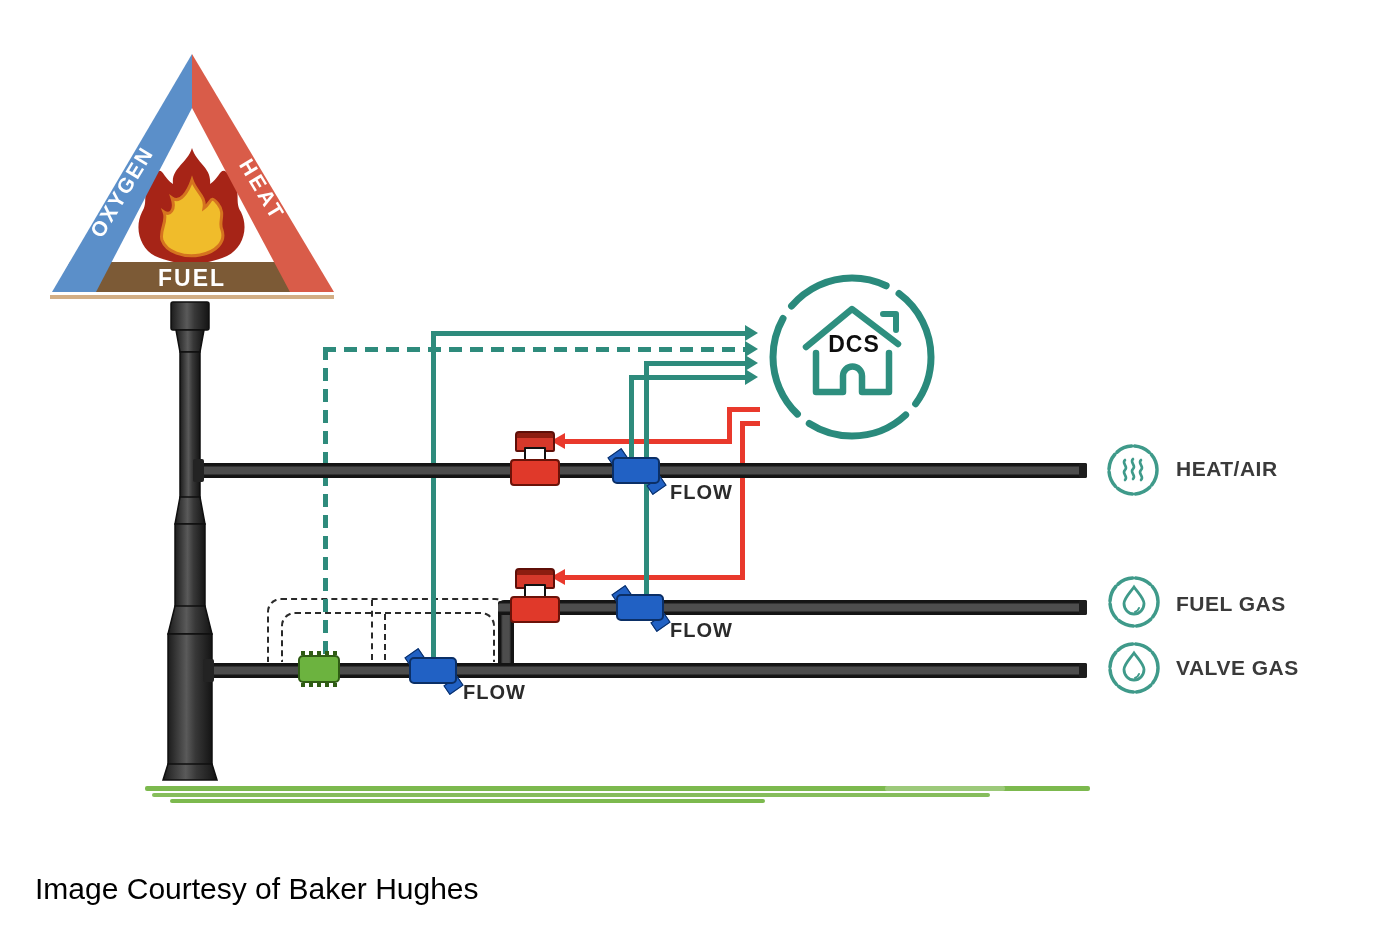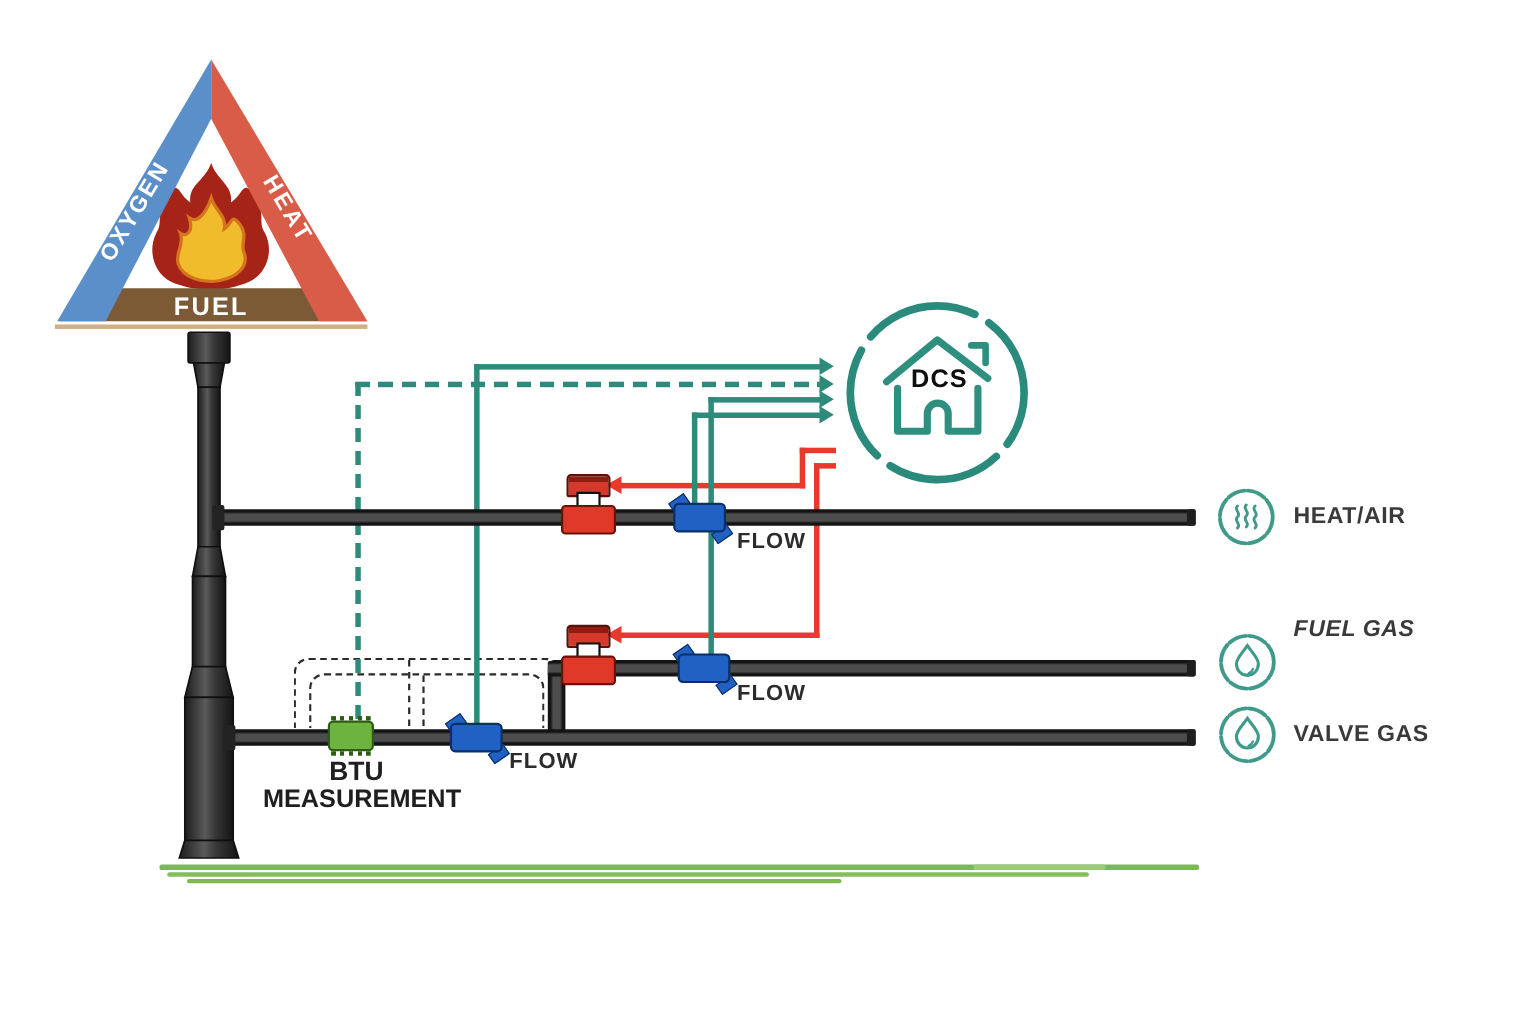--- a/index.html
+++ b/index.html
@@ -191,43 +191,40 @@
 
   <div class="btu" style="left:298px;top:651px;width:42px;height:36px;">
     <div class="teeth" style="left:3px;top:0;width:36px;"></div>
     <div class="body"></div>
     <div class="teeth" style="left:3px;top:32px;width:36px;"></div>
   </div>
 
   <div class="lbl flow" style="left:670px;top:481px;">FLOW</div>
   <div class="lbl flow" style="left:670px;top:619px;">FLOW</div>
   <div class="lbl flow" style="left:463px;top:681px;">FLOW</div>
-  <div class="lbl center" style="left:239px;top:690px;width:170px;font-size:24px;line-height:24px;">
-    <div>BTU</div>
-    <div style="font-size:23px;">MEASUREMENT</div>
-  </div>
 
   <svg class="abs" style="left:1106px;top:443px;z-index:40;" width="54" height="54" viewBox="0 0 54 54">
     <circle cx="27" cy="27" r="24" fill="none" stroke="#3f9a8a" stroke-width="3.5" stroke-dasharray="16 3" stroke-linecap="round"></circle>
     <g fill="none" stroke="#3f9a8a" stroke-width="2.6" stroke-linecap="round">
       <path d="M19,17 c-4,3.5 4,6.5 0,10 c-4,3.5 4,6.5 0,10"></path>
       <path d="M27,16 c-4,3.5 4,6.5 0,10 c-4,3.5 4,6.5 0,10"></path>
       <path d="M35,17 c-4,3.5 4,6.5 0,10 c-4,3.5 4,6.5 0,10"></path>
     </g>
   </svg>
   <div class="lbl legend" style="left:1176px;top:457px;">HEAT/AIR</div>
 
   <svg class="abs" style="left:1107px;top:575px;z-index:40;" width="54" height="54" viewBox="0 0 54 54">
     <circle cx="27" cy="27" r="24" fill="none" stroke="#3f9a8a" stroke-width="3.5" stroke-dasharray="16 3" stroke-linecap="round"></circle>
     <path d="M27,12 c5,7 10,11.5 10,16.5 a10,10.5 0 1 1 -20,0 c0,-5 5,-9.5 10,-16.5 z" fill="none" stroke="#3f9a8a" stroke-width="2.8"></path>
     <path d="M32,33 q-1,3 -4,4" fill="none" stroke="#3f9a8a" stroke-width="2" stroke-linecap="round"></path>
   </svg>
-  <div class="lbl legend" style="left:1176px;top:560px;font-style:italic;">FUEL GAS</div>
+  <div class="lbl legend" style="left:1176px;top:592px;">FUEL GAS</div>
 
   <svg class="abs" style="left:1107px;top:641px;z-index:40;" width="54" height="54" viewBox="0 0 54 54">
     <circle cx="27" cy="27" r="24" fill="none" stroke="#3f9a8a" stroke-width="3.5" stroke-dasharray="16 3" stroke-linecap="round"></circle>
     <path d="M27,12 c5,7 10,11.5 10,16.5 a10,10.5 0 1 1 -20,0 c0,-5 5,-9.5 10,-16.5 z" fill="none" stroke="#3f9a8a" stroke-width="2.8"></path>
     <path d="M32,33 q-1,3 -4,4" fill="none" stroke="#3f9a8a" stroke-width="2" stroke-linecap="round"></path>
   </svg>
   <div class="lbl legend" style="left:1176px;top:656px;">VALVE GAS</div>
 
+  <div class="caption">Image Courtesy of Baker Hughes</div>
 
 </div>
 
 </body></html>

